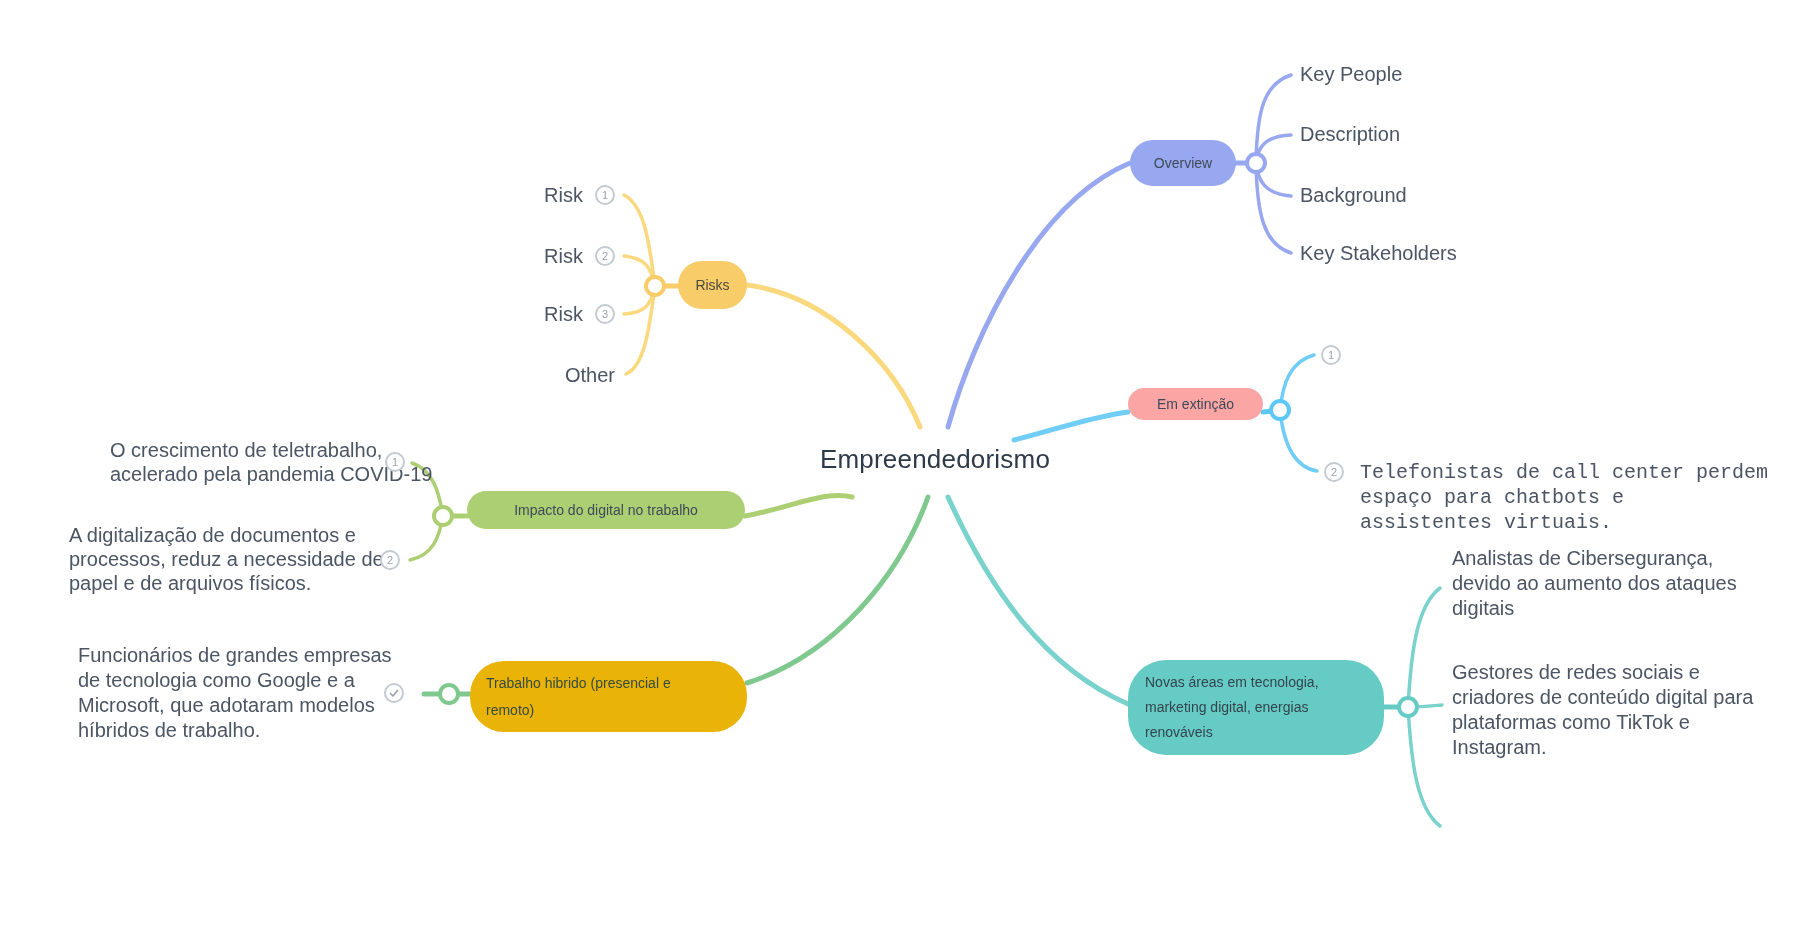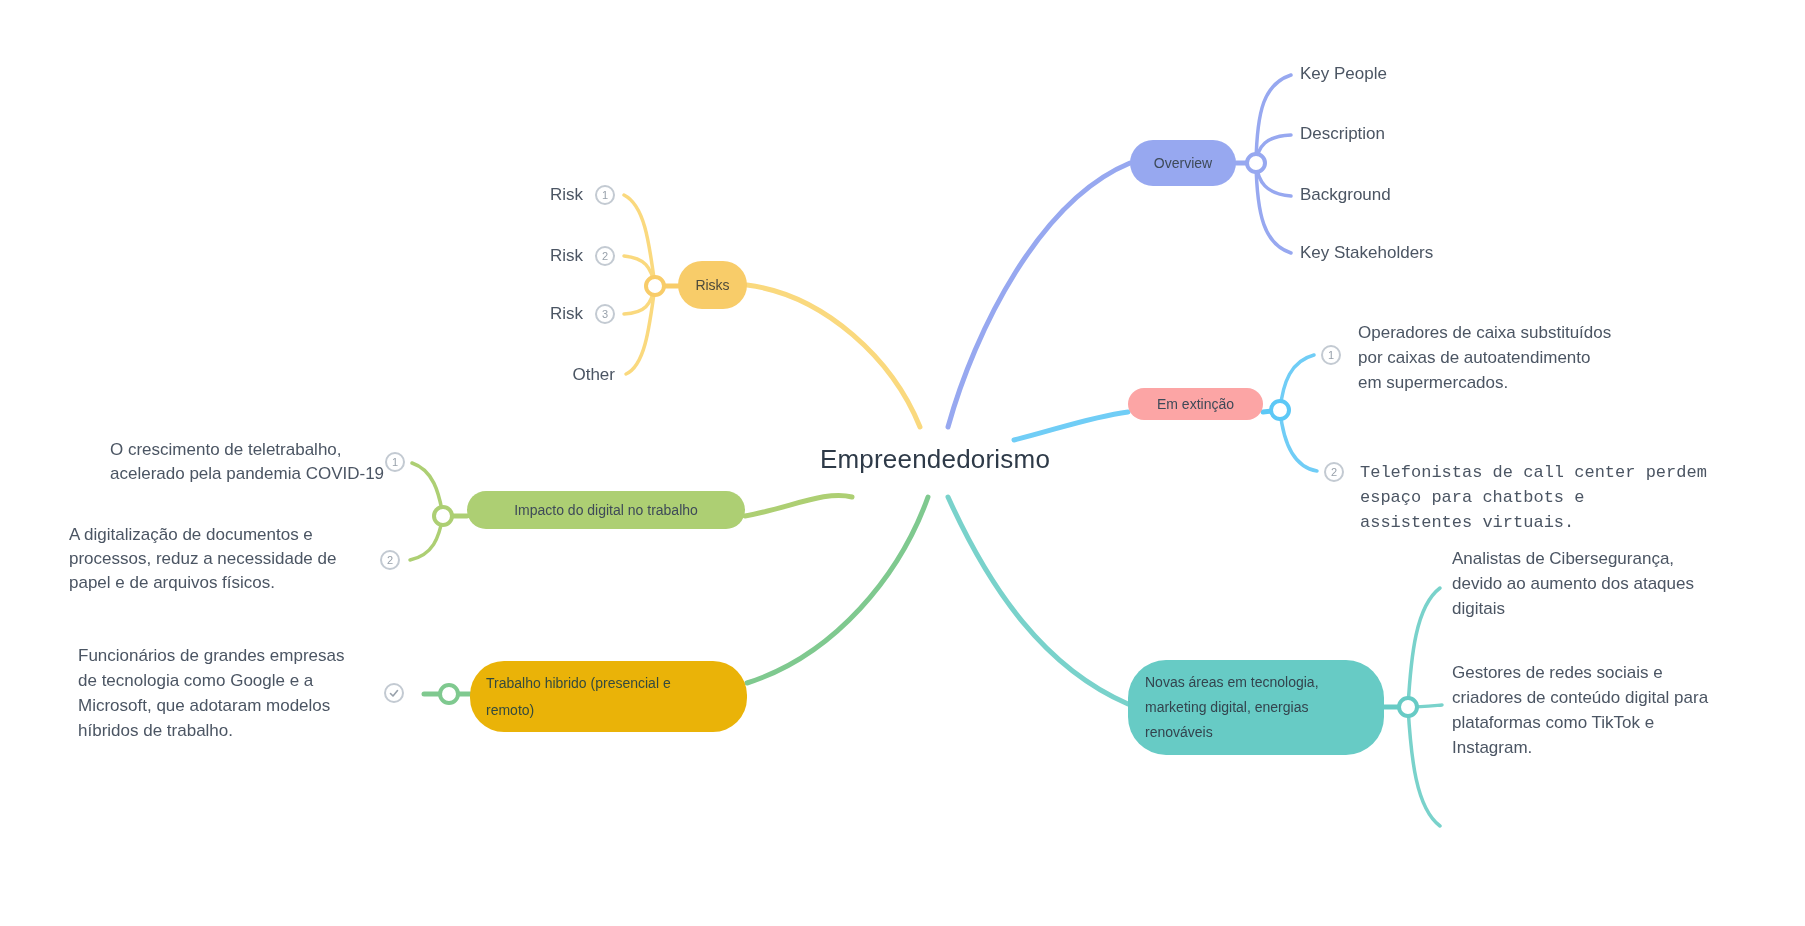--- a/index.html
+++ b/index.html
@@ -12,21 +12,21 @@
   .title{
     width:330px;text-align:center;font-size:26px;font-weight:normal;color:#2E3A48;
     letter-spacing:.2px;
   }
   .pill{
     display:flex;align-items:center;justify-content:center;
     font-size:14px;color:#3E4A58;box-sizing:border-box;white-space:pre-line;
   }
   .pill.left-align{justify-content:flex-start;text-align:left;}
   .leaf{
-    font-size:17px;color:#4B5563;line-height:25px;white-space:pre-line;
+    font-size:20px;color:#4B5563;line-height:25px;white-space:pre-line;
   }
   .leaf.single{line-height:24px;white-space:nowrap;}
   .badge{
     position:absolute;width:20px;height:20px;border:2px solid #C3CAD2;border-radius:50%;
     box-sizing:border-box;display:flex;align-items:center;justify-content:center;
     font-size:11px;color:#98A1AB;background:#ffffff;
   }
   .risk-row{
     display:flex;align-items:center;justify-content:flex-end;gap:12px;height:30px;
     width:175px;
@@ -93,23 +93,20 @@
   <div class="abs title" style="left:770px;top:444px;">Empreendedorismo</div>
 
   <div class="abs pill" style="left:1130px;top:140px;width:106px;height:46px;border-radius:23px;background:#97A8F0;">Overview</div>
   <div class="abs leaf single" style="left:1300px;top:62px;">Key People</div>
   <div class="abs leaf single" style="left:1300px;top:122px;">Description</div>
   <div class="abs leaf single" style="left:1300px;top:183px;">Background</div>
   <div class="abs leaf single" style="left:1300px;top:241px;">Key Stakeholders</div>
 
   <div class="abs pill" style="left:1128px;top:388px;width:135px;height:32px;border-radius:24px;background:#fca5a5;">Em extinção</div>
   <div class="badge" style="left:1321px;top:345px;">1</div>
-  <div class="abs leaf" style="left:1358px;top:320px;">Operadores de caixa substituídos
-por caixas de autoatendimento
-em supermercados.</div>
   <div class="badge" style="left:1324px;top:462px;">2</div>
   <div class="abs leaf" style="left:1360px;top:460px;font-family:Liberation Mono, monospace;">Telefonistas de call center perdem
 espaço para chatbots e
 assistentes virtuais.</div>
 
   <div class="abs pill left-align" style="left:1128px;top:660px;width:256px;height:95px;border-radius:38px;background:#67CBC5;padding-left:17px;line-height:25px;color:#33444E;">Novas áreas em tecnologia,
 marketing digital, energias
 renováveis</div>
   <div class="abs leaf" style="left:1452px;top:546px;">Analistas de Cibersegurança,
 devido ao aumento dos ataques

